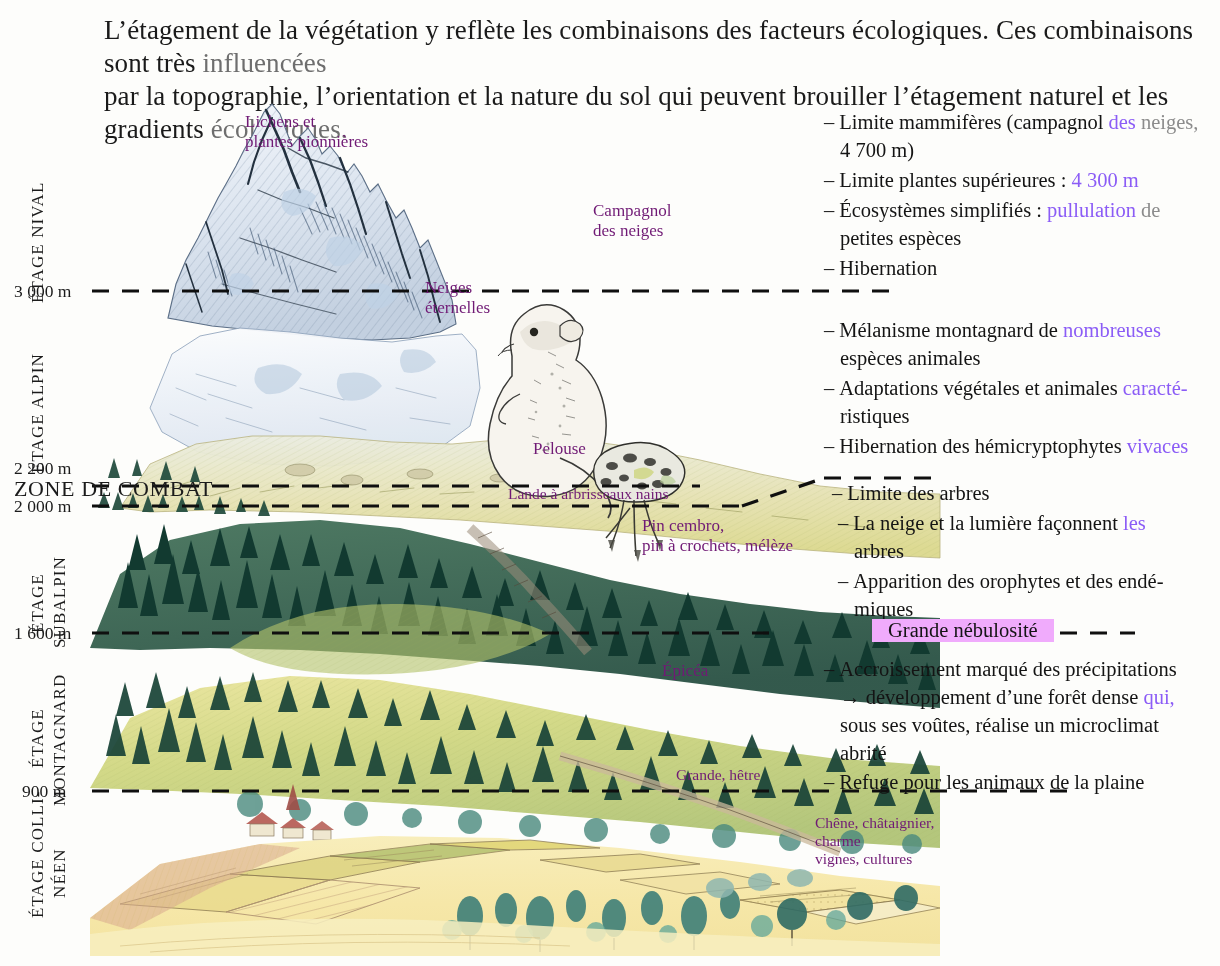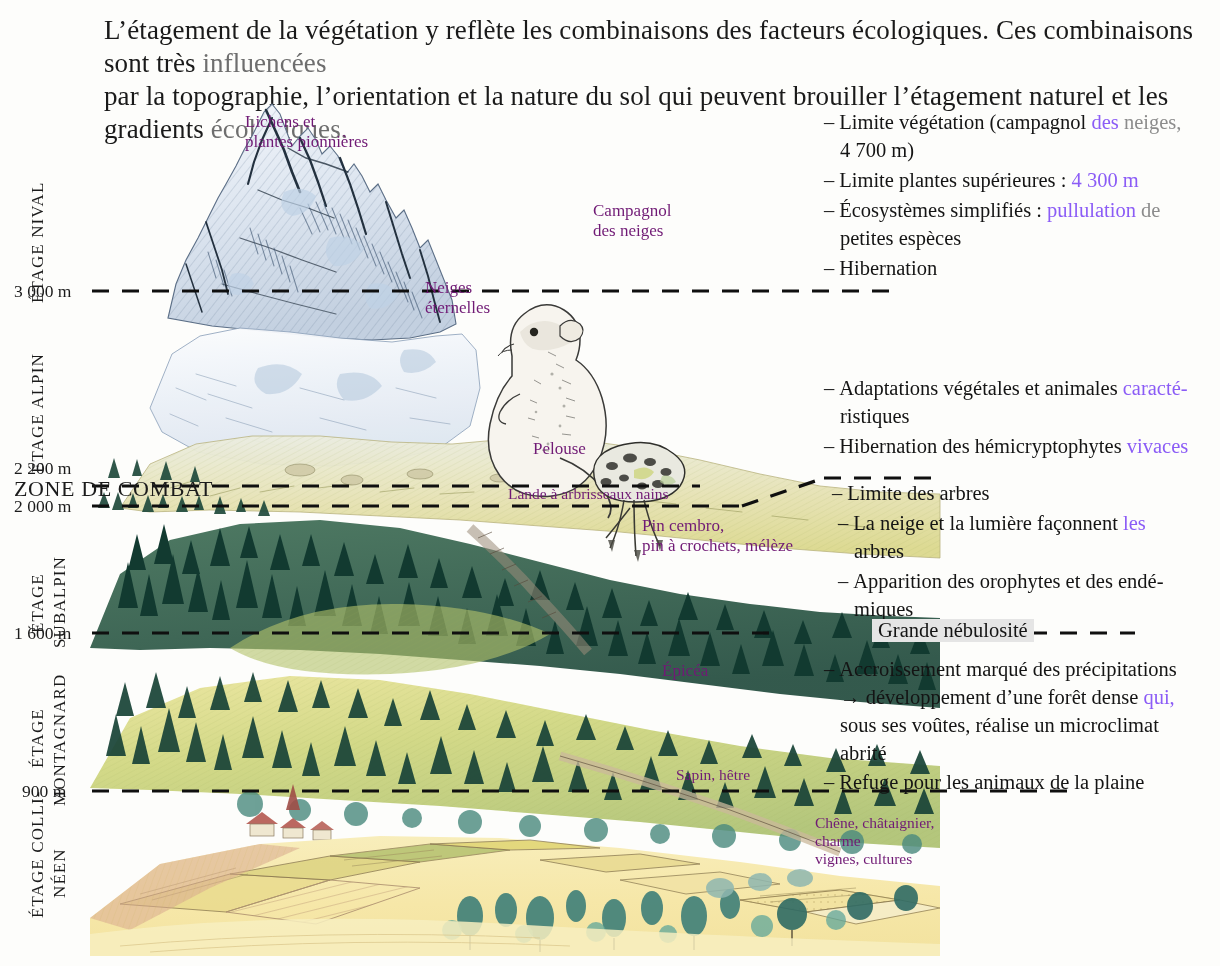--- a/index.html
+++ b/index.html
@@ -73,22 +73,22 @@
   }
   .bullet .dash{margin-right:5px;}
   .bullet .ind{display:block;padding-left:16px;}
   .just{text-align:justify;text-align-last:left;}
   .f-a{color:#8b5cf6;}
   .f-b{color:#8c8c8c;}
   .nebul{
     position:absolute;
     font-size:20.5px;
     color:#141414;
-    background:#e5e5e5;
-    padding:0 6px;
+    background:#f0abfc;
+    padding:0 16px;
     white-space:nowrap;
   }
 </style>
 </head>
 <body>
 
 <div id="page">
 
   <div class="intro">
     <span>L’étagement de la végétation y reflète les combinaisons des facteurs écologiques. Ces combinaisons sont très </span><span class="fade1">influencées</span><br>
@@ -624,46 +624,50 @@
 plantes pionnières</div>
     <div class="annot" style="left:593px;top:113px;">Campagnol
 des neiges</div>
     <div class="annot" style="left:425px;top:190px;">Neiges
 éternelles</div>
     <div class="annot" style="left:533px;top:351px;">Pelouse</div>
     <div class="annot sm" style="left:508px;top:397px;">Lande à arbrisseaux nains</div>
     <div class="annot" style="left:642px;top:428px;">Pin cembro,
 pin à crochets, mélèze</div>
     <div class="annot" style="left:662px;top:573px;">Épicéa</div>
-    <div class="annot sm" style="left:676px;top:678px;">Sapin, hêtre</div>
+    <div class="annot sm" style="left:676px;top:678px;">Grande, hêtre</div>
     <div class="annot sm" style="left:815px;top:726px;">Chêne, châtaignier, charme
 vignes, cultures</div>
   </div>
 
   <div class="bullets">
 
     <div class="bullet" style="top:108px;left:0;">
-      <span class="dash">–</span><span>Limite végétation (campagnol </span><span class="f-a">des </span><span class="f-b">neiges,</span>
+      <span class="dash">–</span><span>Limite mammifères (campagnol </span><span class="f-a">des </span><span class="f-b">neiges,</span>
       <span class="ind">4 700 m)</span>
     </div>
 
     <div class="bullet" style="top:166px;left:0;">
       <span class="dash">–</span><span>Limite plantes supérieures : </span><span class="f-a">4 300 m</span>
     </div>
 
     <div class="bullet just" style="top:196px;left:0;width:368px;">
       <span class="dash">–</span><span>Écosystèmes simplifiés : </span><span class="f-a">pullulation </span><span class="f-b">de</span>
       <span class="ind">petites espèces</span>
     </div>
 
     <div class="bullet" style="top:254px;left:0;">
       <span class="dash">–</span><span>Hibernation</span>
     </div>
 
 
+    <div class="bullet just" style="top:316px;left:0;width:374px;">
+      <span class="dash">–</span><span>Mélanisme montagnard de </span><span class="f-a">nombreuses</span>
+      <span class="ind">espèces animales</span>
+    </div>
 
     <div class="bullet" style="top:374px;left:0;width:380px;">
       <span class="dash">–</span><span>Adaptations végétales et animales </span><span class="f-a">caracté-</span>
       <span class="ind">ristiques</span>
     </div>
 
     <div class="bullet" style="top:432px;left:0;">
       <span class="dash">–</span><span>Hibernation des hémicryptophytes </span><span class="f-a">vivaces</span>
     </div>
 

